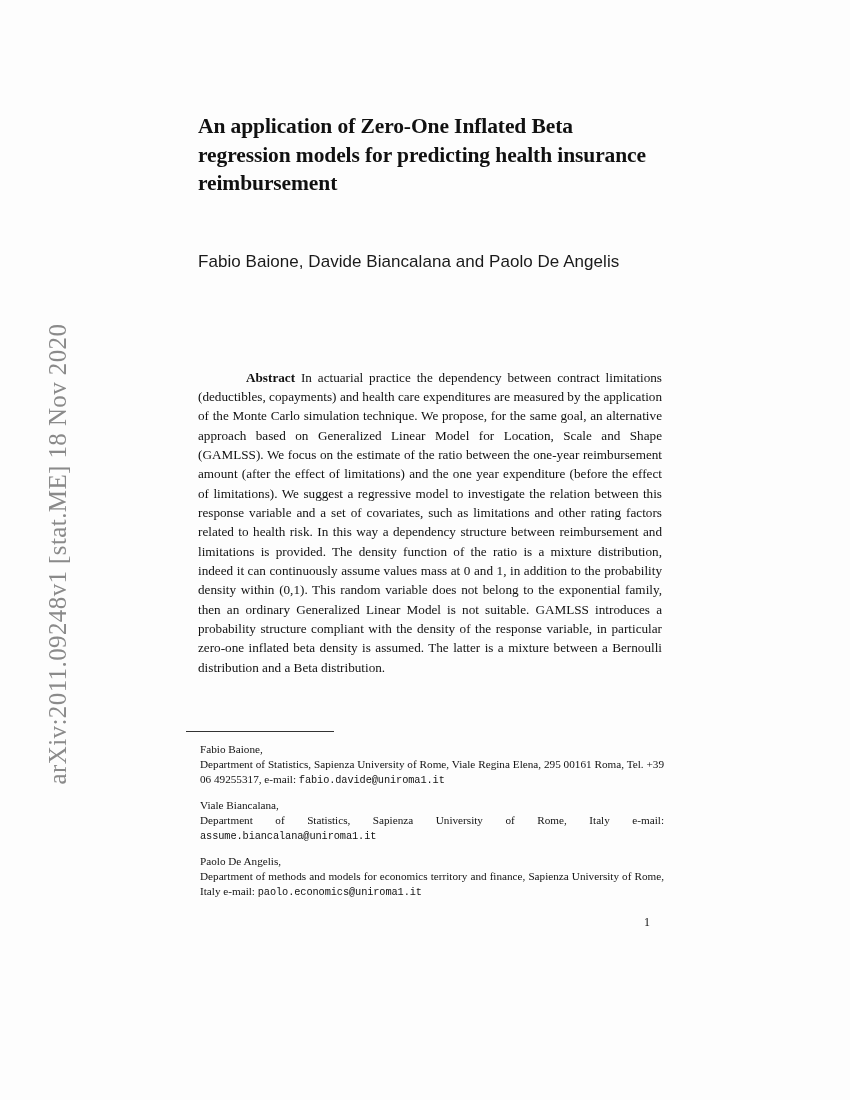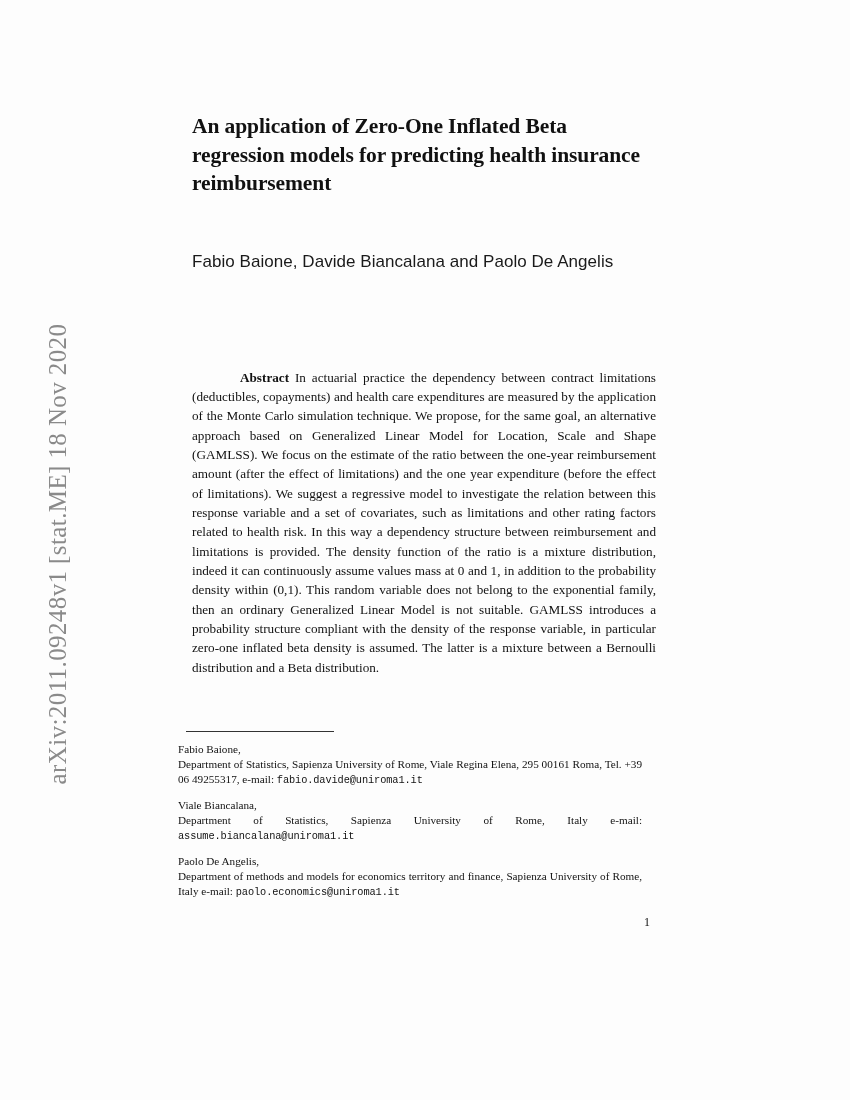--- a/index.html
+++ b/index.html
@@ -33,21 +33,21 @@
     font-family: "Liberation Serif", serif;
     font-size: 25px;
     letter-spacing: 0.4px;
     color: #8a8a8a;
     text-align: center;
     white-space: nowrap;
   }
 
   .content {
     position: absolute;
-    left: 192px;
+    left: 198px;
     top: 112px;
     width: 464px;
   }
 
   .doc-title {
     font-family: "Liberation Serif", serif;
     font-size: 21.5px;
     font-weight: bold;
     line-height: 1.33;
     color: #111111;
@@ -80,21 +80,21 @@
     position: absolute;
     left: 186px;
     top: 731px;
     width: 148px;
     height: 1px;
     background: #333333;
   }
 
   .footnotes {
     position: absolute;
-    left: 178px;
+    left: 200px;
     top: 742px;
     width: 464px;
     font-size: 11.2px;
     line-height: 1.32;
     color: #111111;
   }
   .fn-block {
     margin-bottom: 11px;
   }
   .fn-name {

